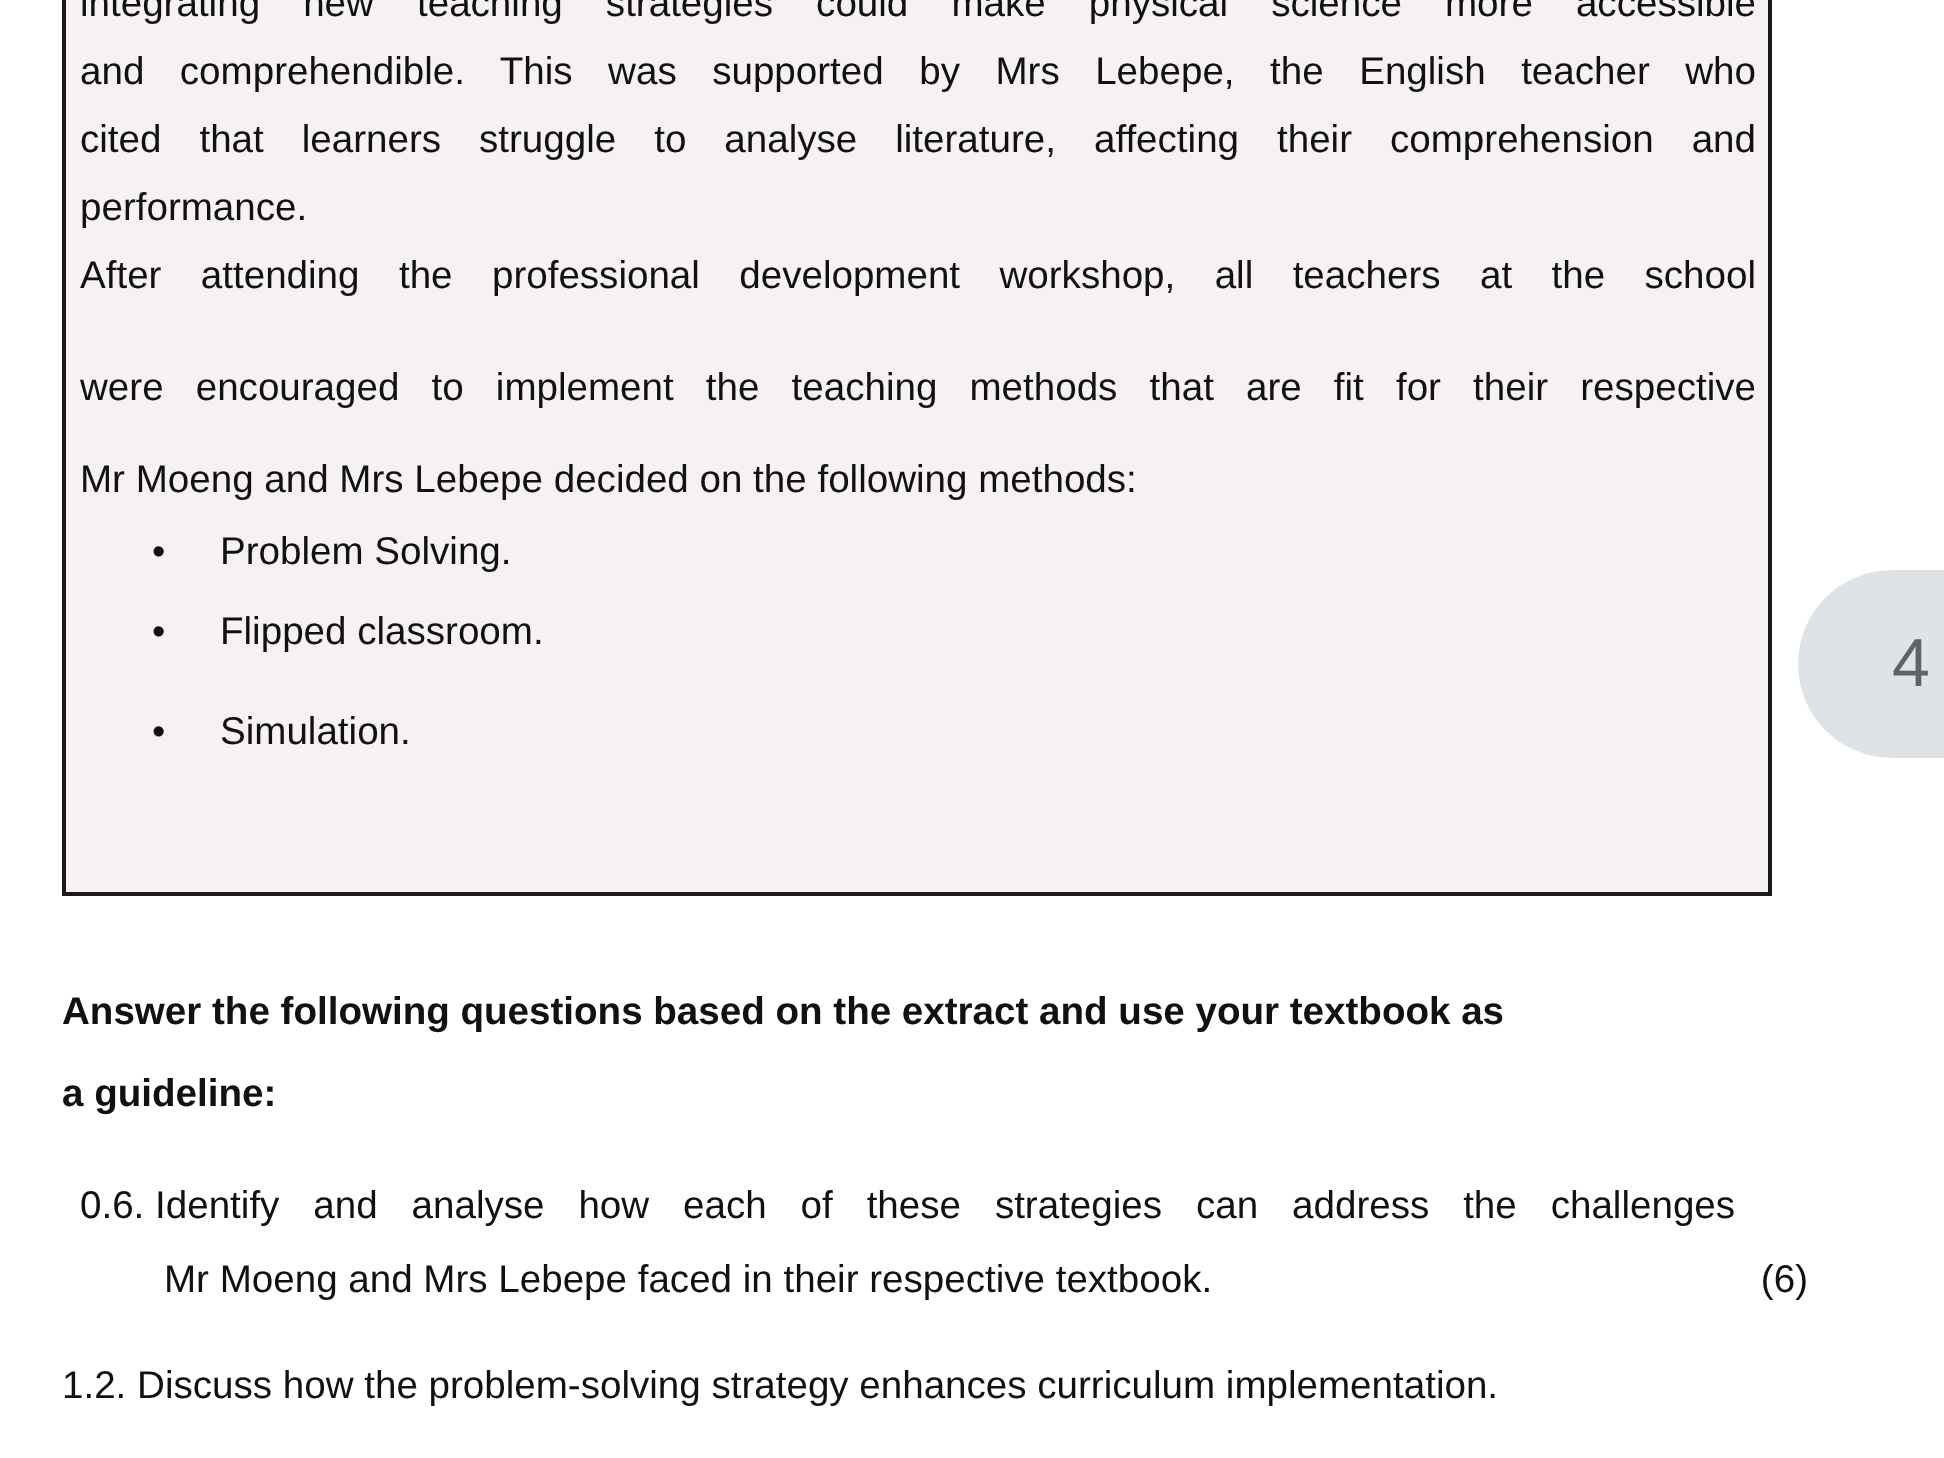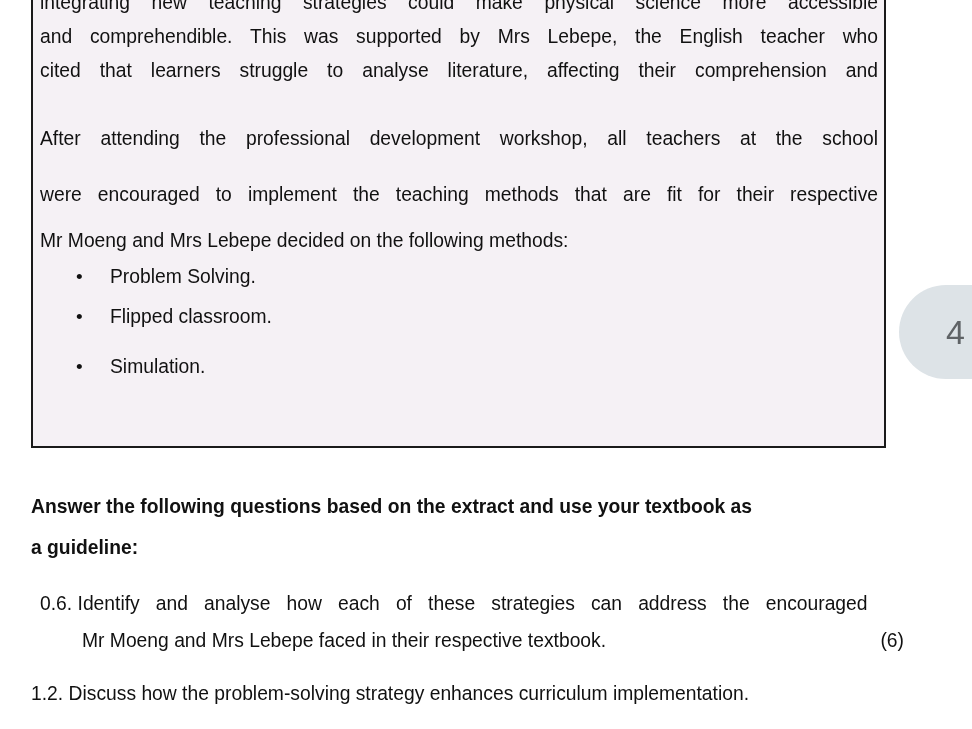--- a/index.html
+++ b/index.html
@@ -88,40 +88,41 @@
 </head>
 <body>
 
 <div class="page">
 
   <div class="extract-box"></div>
 
   <div class="line justified" style="top:-14px;">integrating new teaching strategies could make physical science more accessible</div>
   <div class="line justified" style="top:20px;">and comprehendible. This was supported by Mrs Lebepe, the English teacher who</div>
   <div class="line justified" style="top:54px;">cited that learners struggle to analyse literature, affecting their comprehension and</div>
+  <div class="line" style="top:88px;">performance.</div>
   <div class="line justified" style="top:122px;">After attending the professional development workshop, all teachers at the school</div>
   <div class="line justified" style="top:156px;margin-top:22px;">were encouraged to implement the teaching methods that are fit for their respective</div>
   <div class="line" style="top:224px;">Mr Moeng and Mrs Lebepe decided on the following methods:</div>
 
   <div class="bullet-item" style="top:300px;">
     <span class="bullet-dot">•</span><span>Flipped classroom.</span>
   </div>
   <div class="bullet-item" style="top:260px;">
     <span class="bullet-dot">•</span><span>Problem Solving.</span>
   </div>
   <div class="bullet-item" style="top:350px;">
     <span class="bullet-dot">•</span><span>Simulation.</span>
   </div>
 
   <div class="q-line bold" style="left:31px; top:490px;">Answer the following questions based on the extract and use your textbook as</div>
   <div class="q-line bold" style="left:31px; top:531px;">a guideline:</div>
 
   <div class="q-line" style="left:40px; top:587px;">
     <span>0.6.</span>
-    <span style="display:inline-block; width:790px; text-align:justify; text-align-last:justify;">Identify and analyse how each of these strategies can address the encouraged</span>
+    <span style="display:inline-block; width:790px; text-align:justify; text-align-last:justify;">Identify and analyse how each of these strategies can address the challenges</span>
   </div>
   <div class="q-line" style="left:82px; top:624px;">Mr Moeng and Mrs Lebepe faced in their respective textbook.</div>
   <div class="marks" style="top:624px;">(6)</div>
 
   <div class="q-line" style="left:31px; top:677px;">
     <span>1.2.</span>
     <span>Discuss how the problem-solving strategy enhances curriculum implementation.</span>
   </div>
 
   <div class="page-tab"></div>

